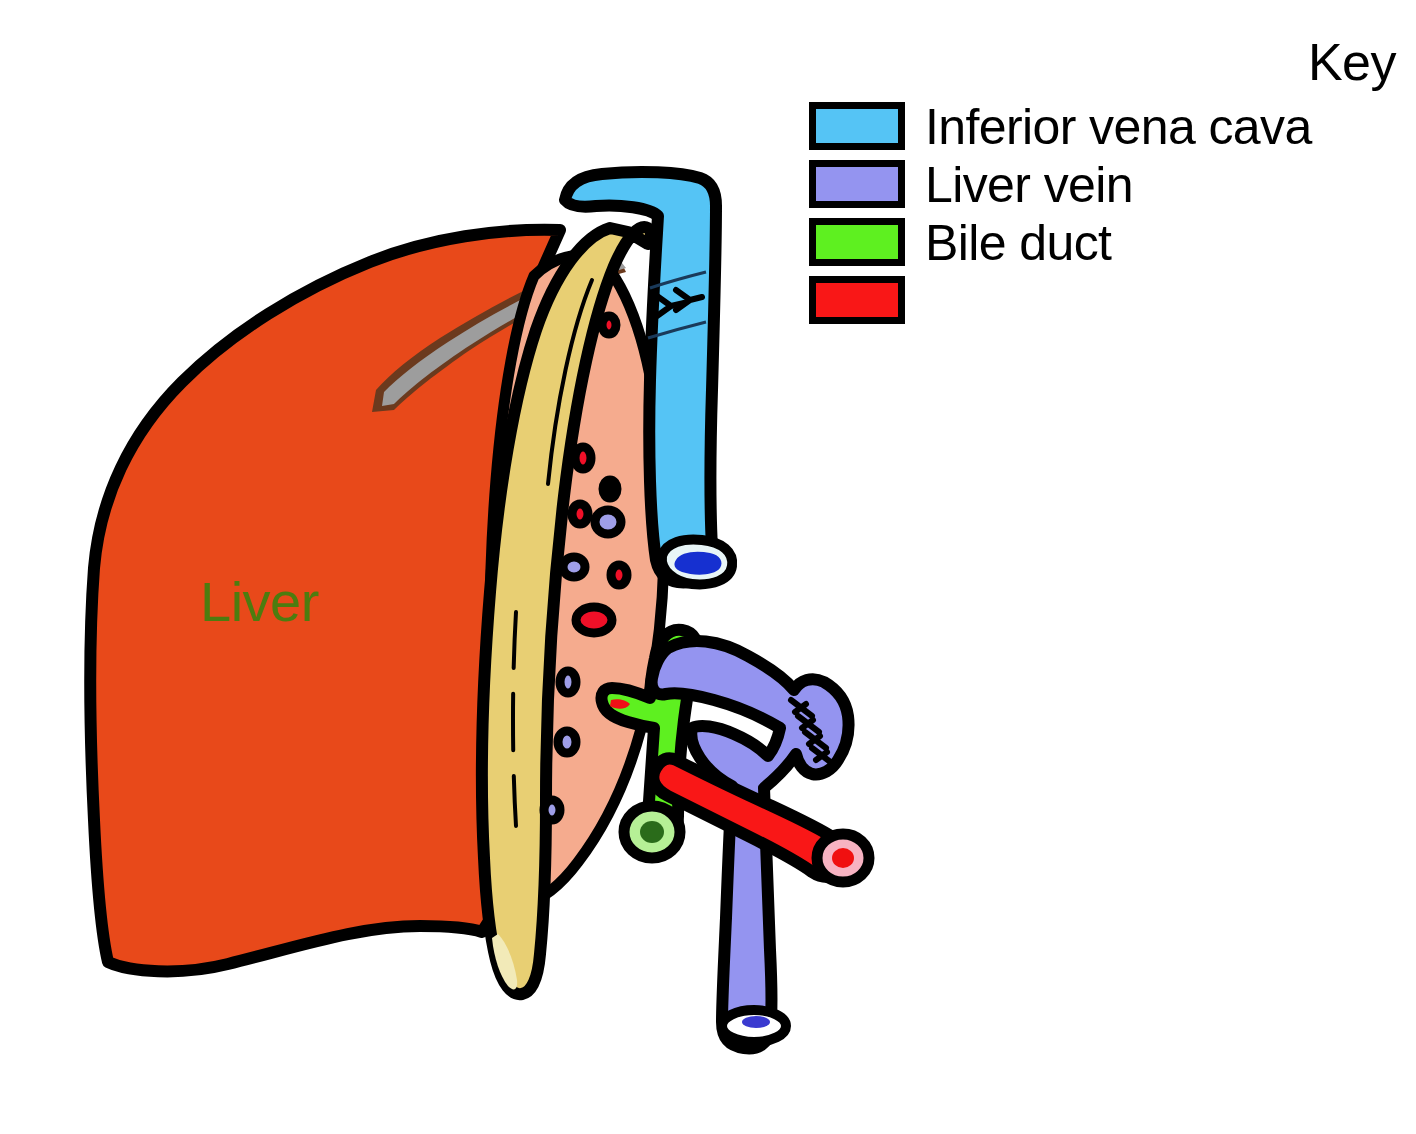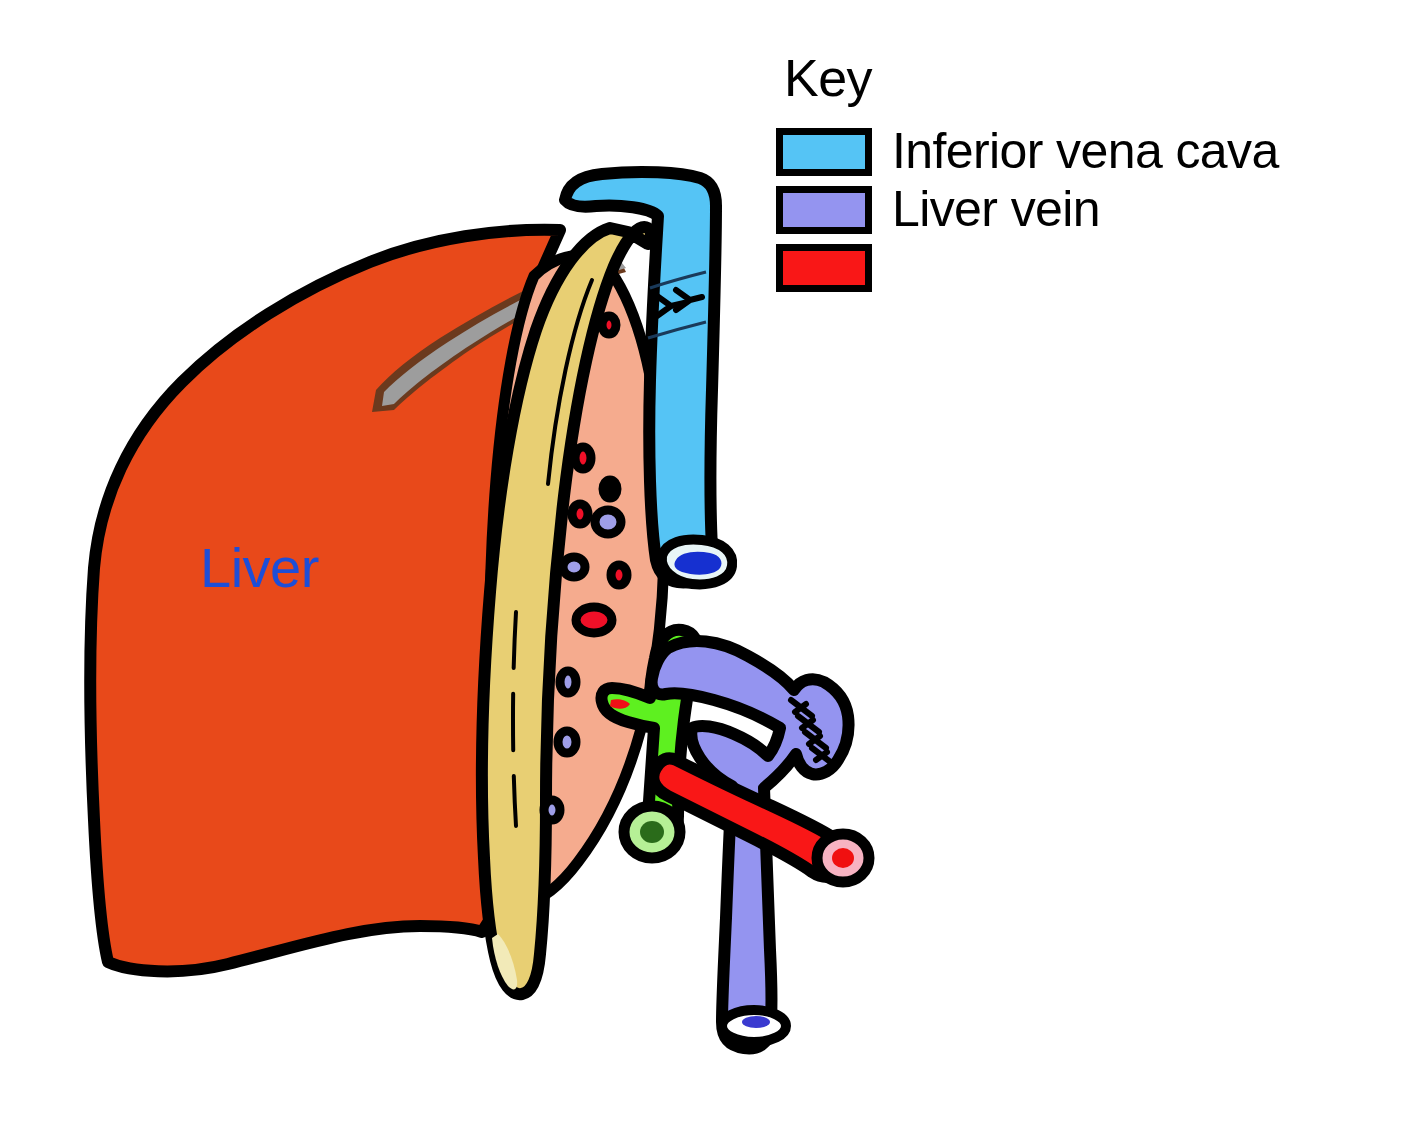--- a/index.html
+++ b/index.html
@@ -32,51 +32,53 @@
   #key {
     position: absolute;
     left: 776px;
     top: 36px;
     width: 620px;
   }
   #key-title {
     font-size: 52px;
     line-height: 1;
     color: #000;
-    margin: 16px 0 14px 8px;
+    margin: 0 0 14px 8px;
     letter-spacing: -0.5px;
+    text-align: right;
   }
   .key-row {
     display: flex;
-    align-items: flex-end;
+    align-items: flex-start;
     height: 58px;
+    margin-left: 33px;
   }
   .swatch {
     width: 96px;
     height: 48px;
     border: 7px solid #000;
     box-sizing: border-box;
     flex: 0 0 auto;
   }
   .key-label {
     font-size: 50px;
     line-height: 1;
     color: #000;
     margin-left: 20px;
     white-space: nowrap;
     letter-spacing: -0.6px;
   }
   
   #liver-label {
     position: absolute;
     left: 200px;
-    top: 540px;
+    top: 574px;
     font-size: 56px;
     line-height: 1;
-    color: #1d4ed8;
+    color: #4d7c0f;
     letter-spacing: -0.5px;
   }
 </style>
 </head>
 <body>
 
 <div id="stage">
 
   <svg id="diagram" viewBox="0 0 1416 1134">
 
@@ -295,19 +297,23 @@
     <div class="key-row">
       <div class="swatch" style="background-color: rgb(85, 196, 245);"></div>
       <div class="key-label">Inferior vena cava</div>
     </div>
 
     <div class="key-row">
       <div class="swatch" style="background-color: rgb(148, 148, 240);"></div>
       <div class="key-label">Liver vein</div>
     </div>
 
+    <div class="key-row">
+      <div class="swatch" style="background-color: rgb(94, 240, 32);"></div>
+      <div class="key-label">Bile duct</div>
+    </div>
 
     <div class="key-row">
       <div class="swatch" style="background-color: rgb(249, 23, 23);"></div>
     </div>
   </div>
 
 </div>
 
 </body></html>

